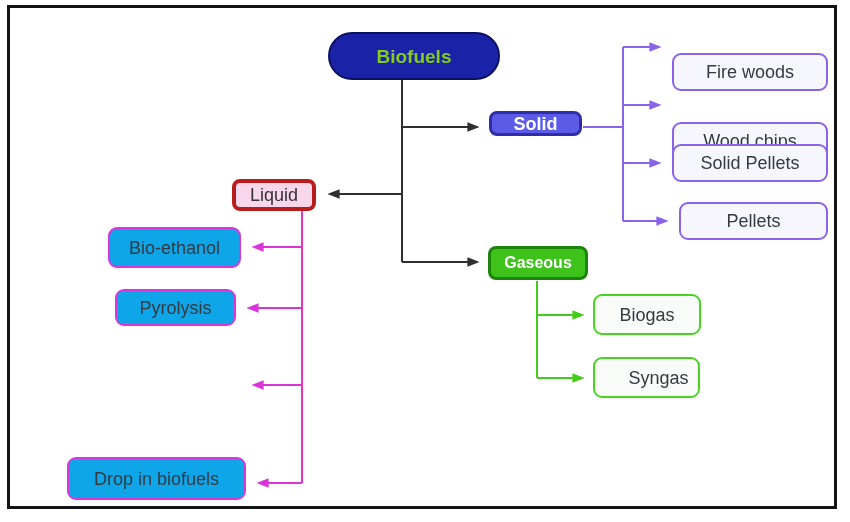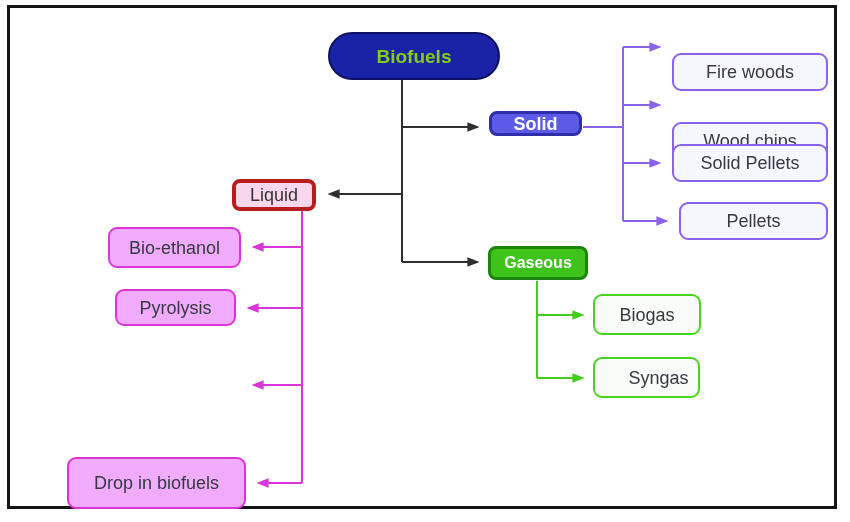--- a/index.html
+++ b/index.html
@@ -29,21 +29,21 @@
     color:#333333;font-size:18px;
   }
   .node-gaseous{
     border-radius:8px;background:#3ec31b;border:3px solid #1d850b;
     color:#ffffff;font-weight:bold;font-size:16px;
   }
   .leaf{
     border-radius:9px;font-size:18px;color:#343a40;
   }
   .leaf-purple{background:#f5f7fc;border:2.5px solid #8b63e8;}
-  .leaf-magenta{background:#f0abfc;border:2.5px solid #d935d9;}
+  .leaf-magenta{background:#0ea5e9;border:2.5px solid #d935d9;}
   .leaf-green{background:#f8fbf8;border:2.5px solid #4ad422;}
 </style>
 </head>
 <body>
 
 <div class="canvas">
   <div class="frame"></div>
 
   <svg class="connector-layer" width="850" height="522" viewBox="0 0 850 522" xmlns="http://www.w3.org/2000/svg">
     <defs>
@@ -92,17 +92,17 @@
 
   <div class="node node-gaseous" style="left:488px;top:246px;width:100px;height:34px;">Gaseous</div>
 
   <div class="node leaf leaf-purple" style="left:672px;top:28px;width:156px;height:38px;margin-top:25px;">Fire woods</div>
   <div class="node leaf leaf-purple" style="left:672px;top:86px;width:156px;height:38px;margin-top:36px;">Wood chips</div>
   <div class="node leaf leaf-purple" style="left:672px;top:144px;width:156px;height:38px;">Solid Pellets</div>
   <div class="node leaf leaf-purple" style="left:679px;top:202px;width:149px;height:38px;">Pellets</div>
 
   <div class="node leaf leaf-magenta" style="left:108px;top:227px;width:133px;height:41px;">Bio-ethanol</div>
   <div class="node leaf leaf-magenta" style="left:115px;top:289px;width:121px;height:37px;">Pyrolysis</div>
-  <div class="node leaf leaf-magenta" style="left:67px;top:457px;width:179px;height:52px;">Drop in biofuels</div>
+  <div class="node leaf leaf-magenta" style="left:67px;top:457px;width:179px;height:43px;">Drop in biofuels</div>
 
   <div class="node leaf leaf-green" style="left:593px;top:294px;width:108px;height:41px;">Biogas</div>
   <div class="node leaf leaf-green" style="left:593px;top:357px;width:107px;height:41px;padding-left:24px;">Syngas</div>
 </div>
 
 </body></html>

